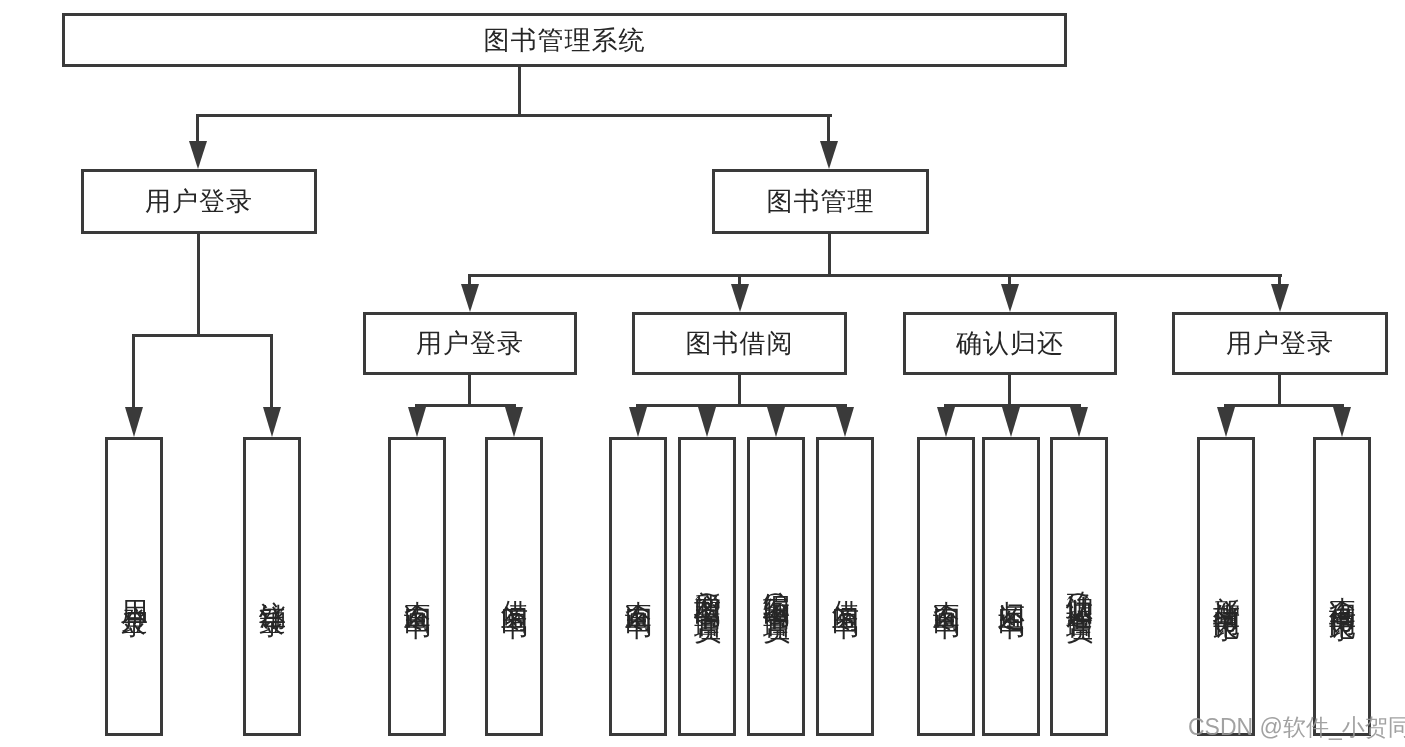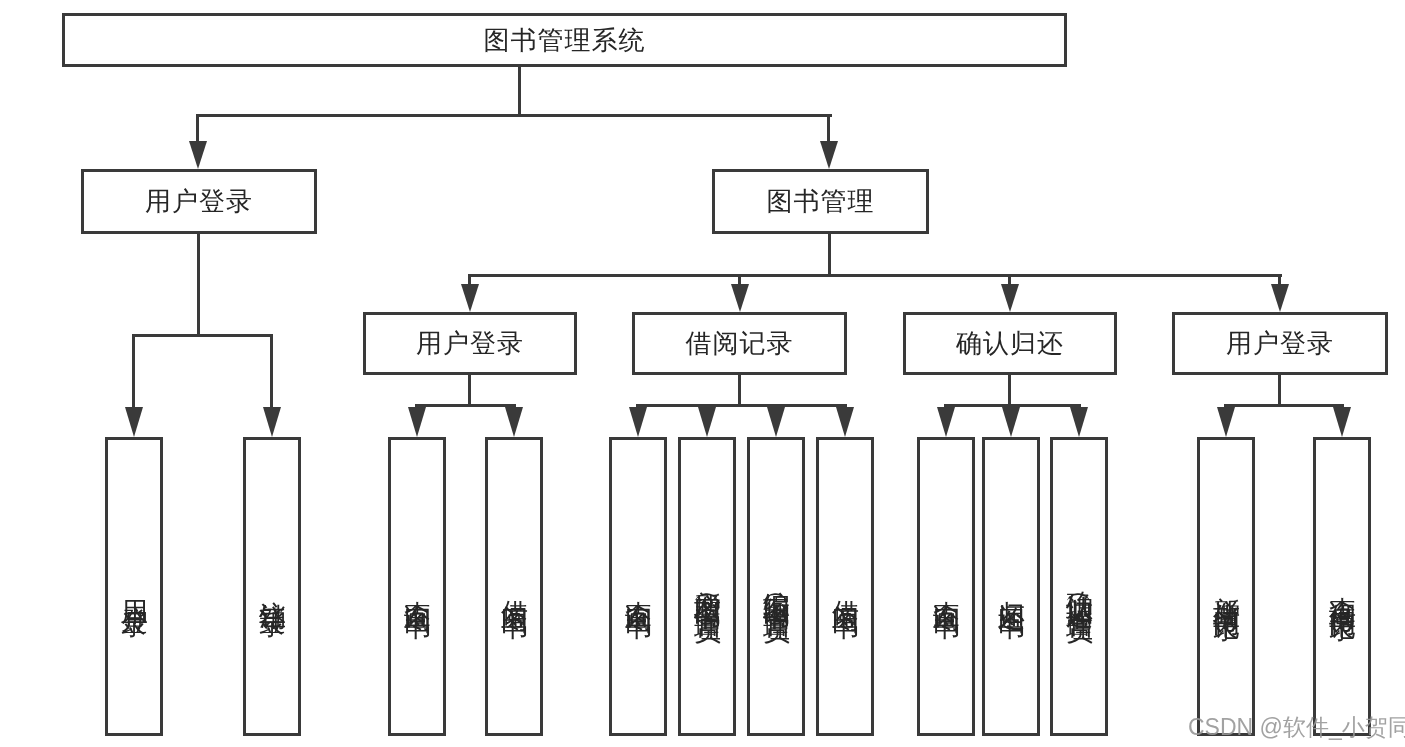--- a/index.html
+++ b/index.html
@@ -56,21 +56,21 @@
 <div class="canvas">
 
   <div class="box h" style="left:20px; top:13px; width:1005px; height:54px;margin-left:42px;">图书管理系统</div>
 
   <div class="box h" style="left:81px; top:169px; width:236px; height:65px;">用户登录</div>
 
   <div class="box h" style="left:712px; top:169px; width:217px; height:65px;">图书管理</div>
 
   <div class="box h" style="left:363px; top:312px; width:214px; height:63px;">用户登录</div>
 
-  <div class="box h" style="left:632px; top:312px; width:215px; height:63px;">借阅记录</div>
+  <div class="box h" style="left:632px; top:312px; width:215px; height:63px;">图书借阅</div>
 
   <div class="box h" style="left:903px; top:312px; width:214px; height:63px;">确认归还</div>
 
   <div class="box h" style="left:1172px; top:312px; width:216px; height:63px;">用户登录</div>
 
   <div class="box v" style="left:105px; top:437px; width:58px; height:299px;">
     <span>用户登录</span>
   </div>
   <div class="box v" style="left:243px; top:437px; width:58px; height:299px;">
     <span>注销登录</span>

